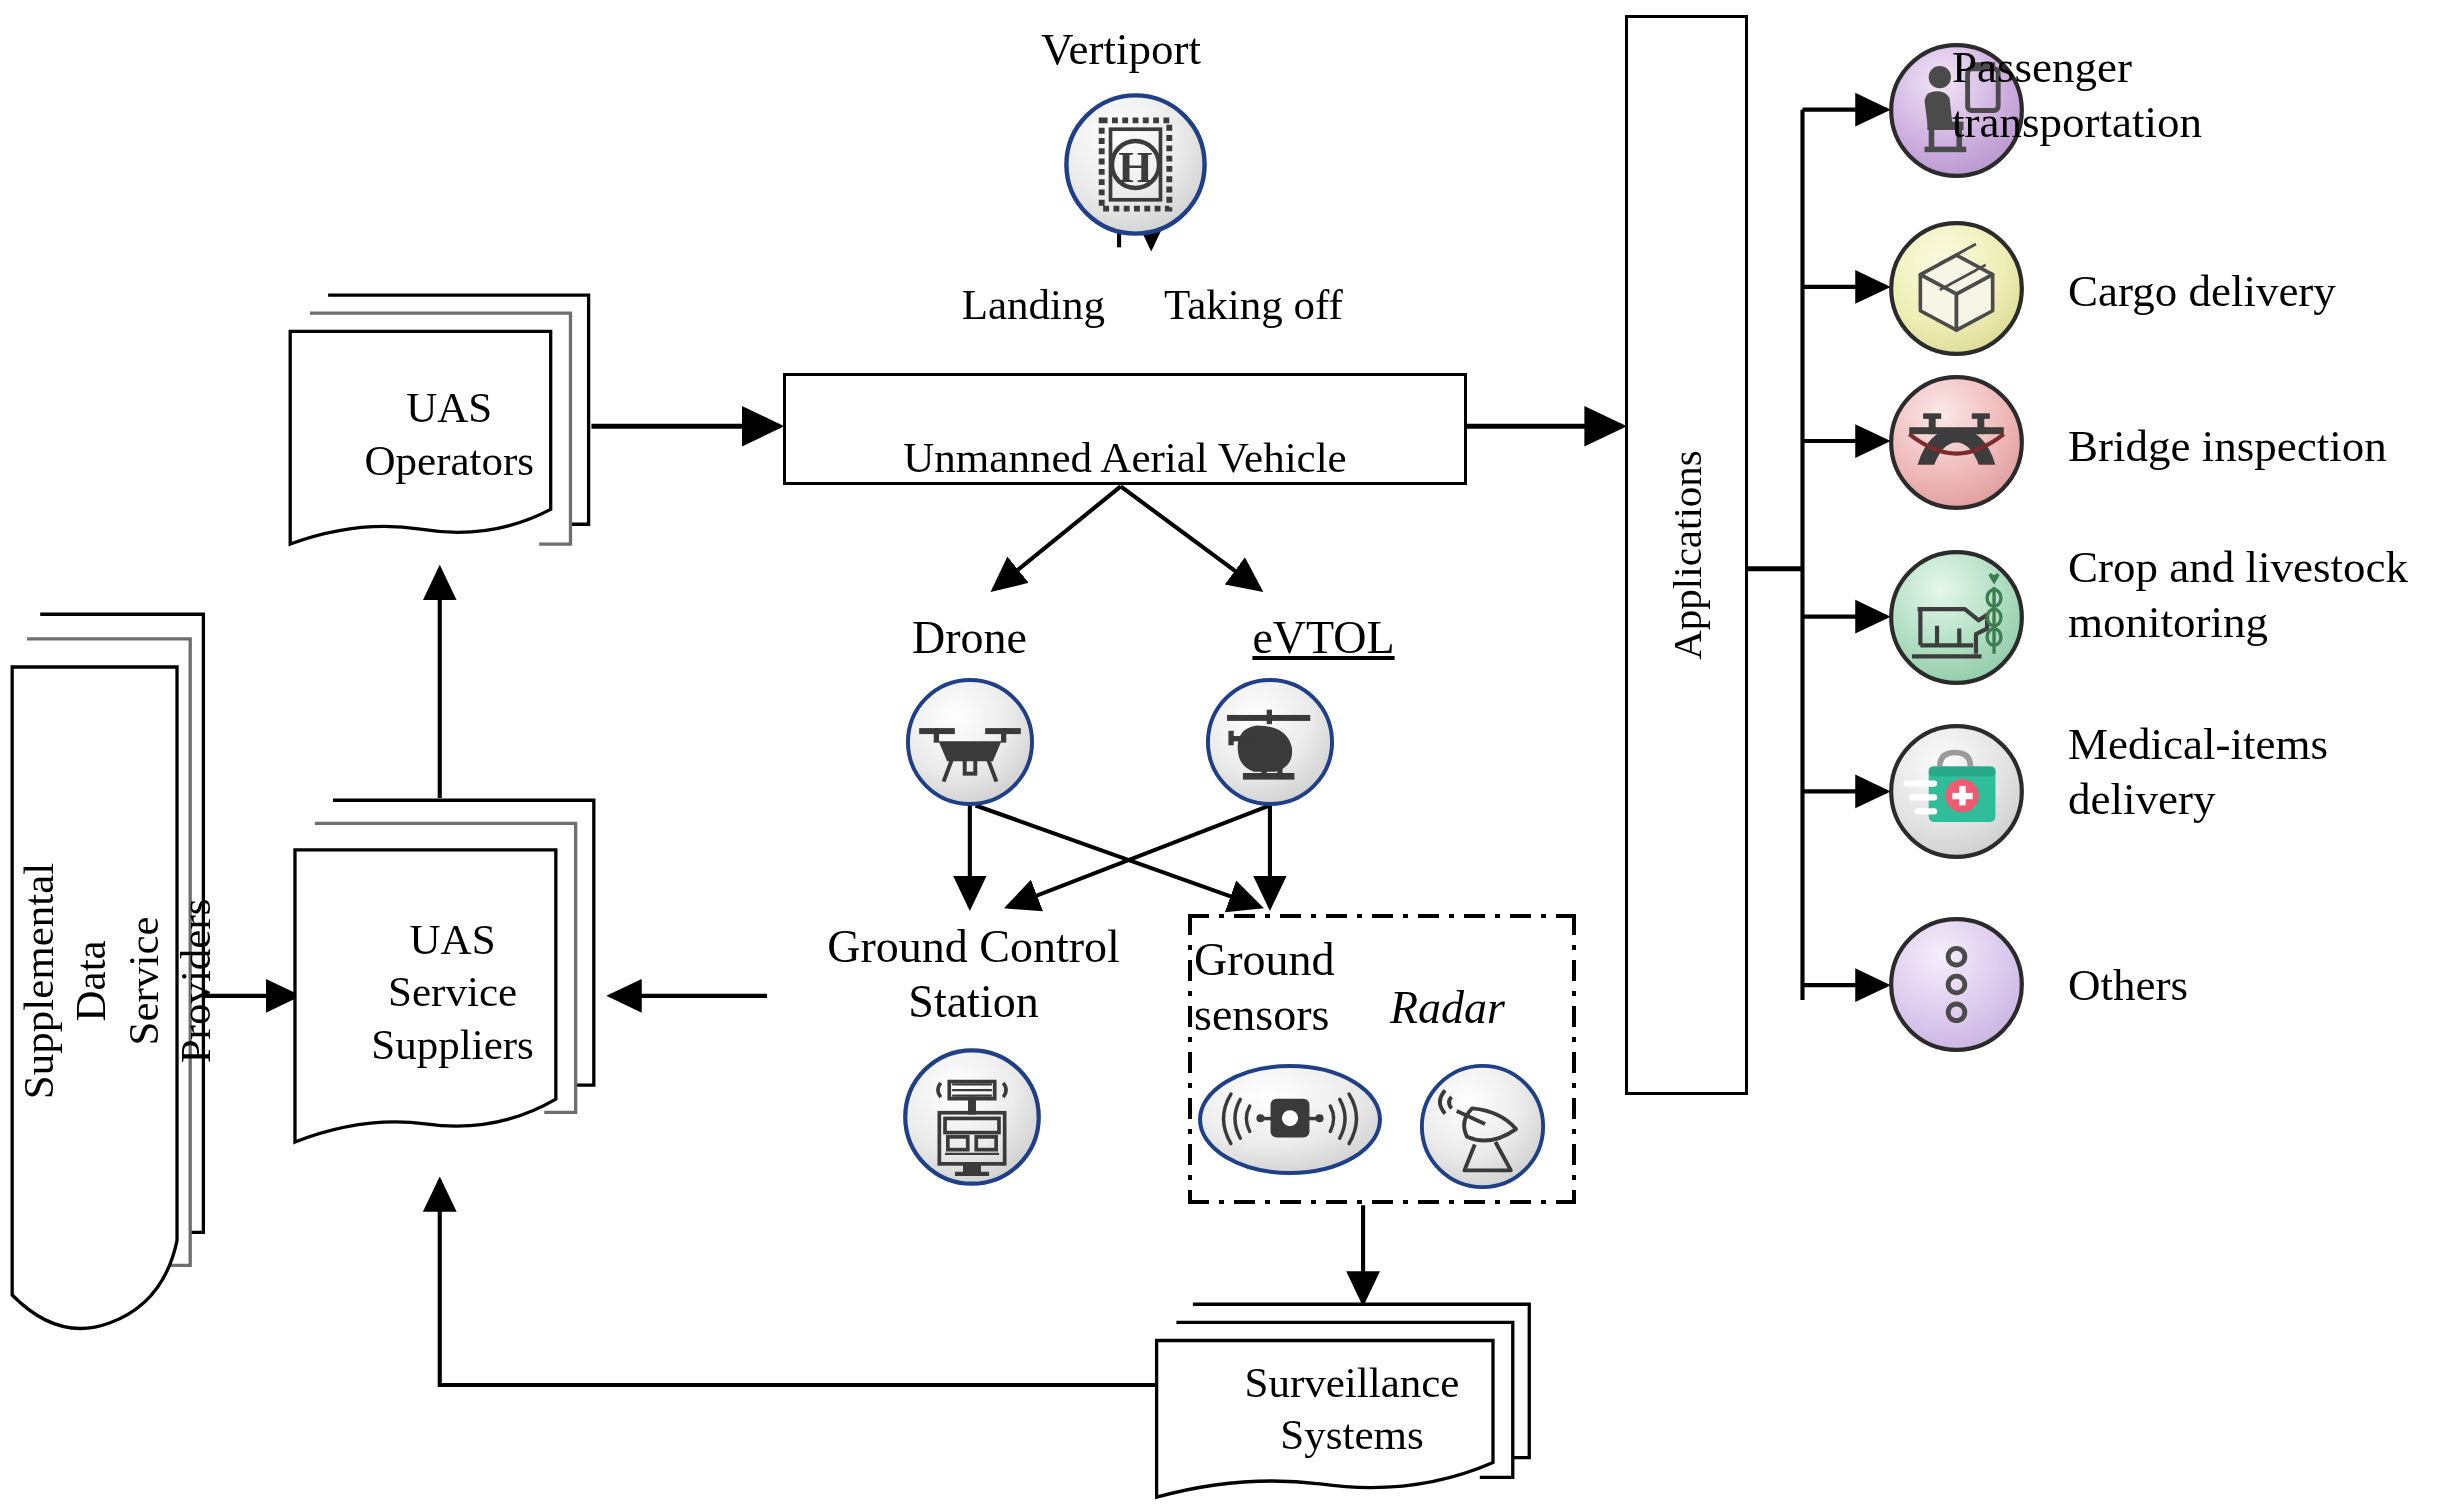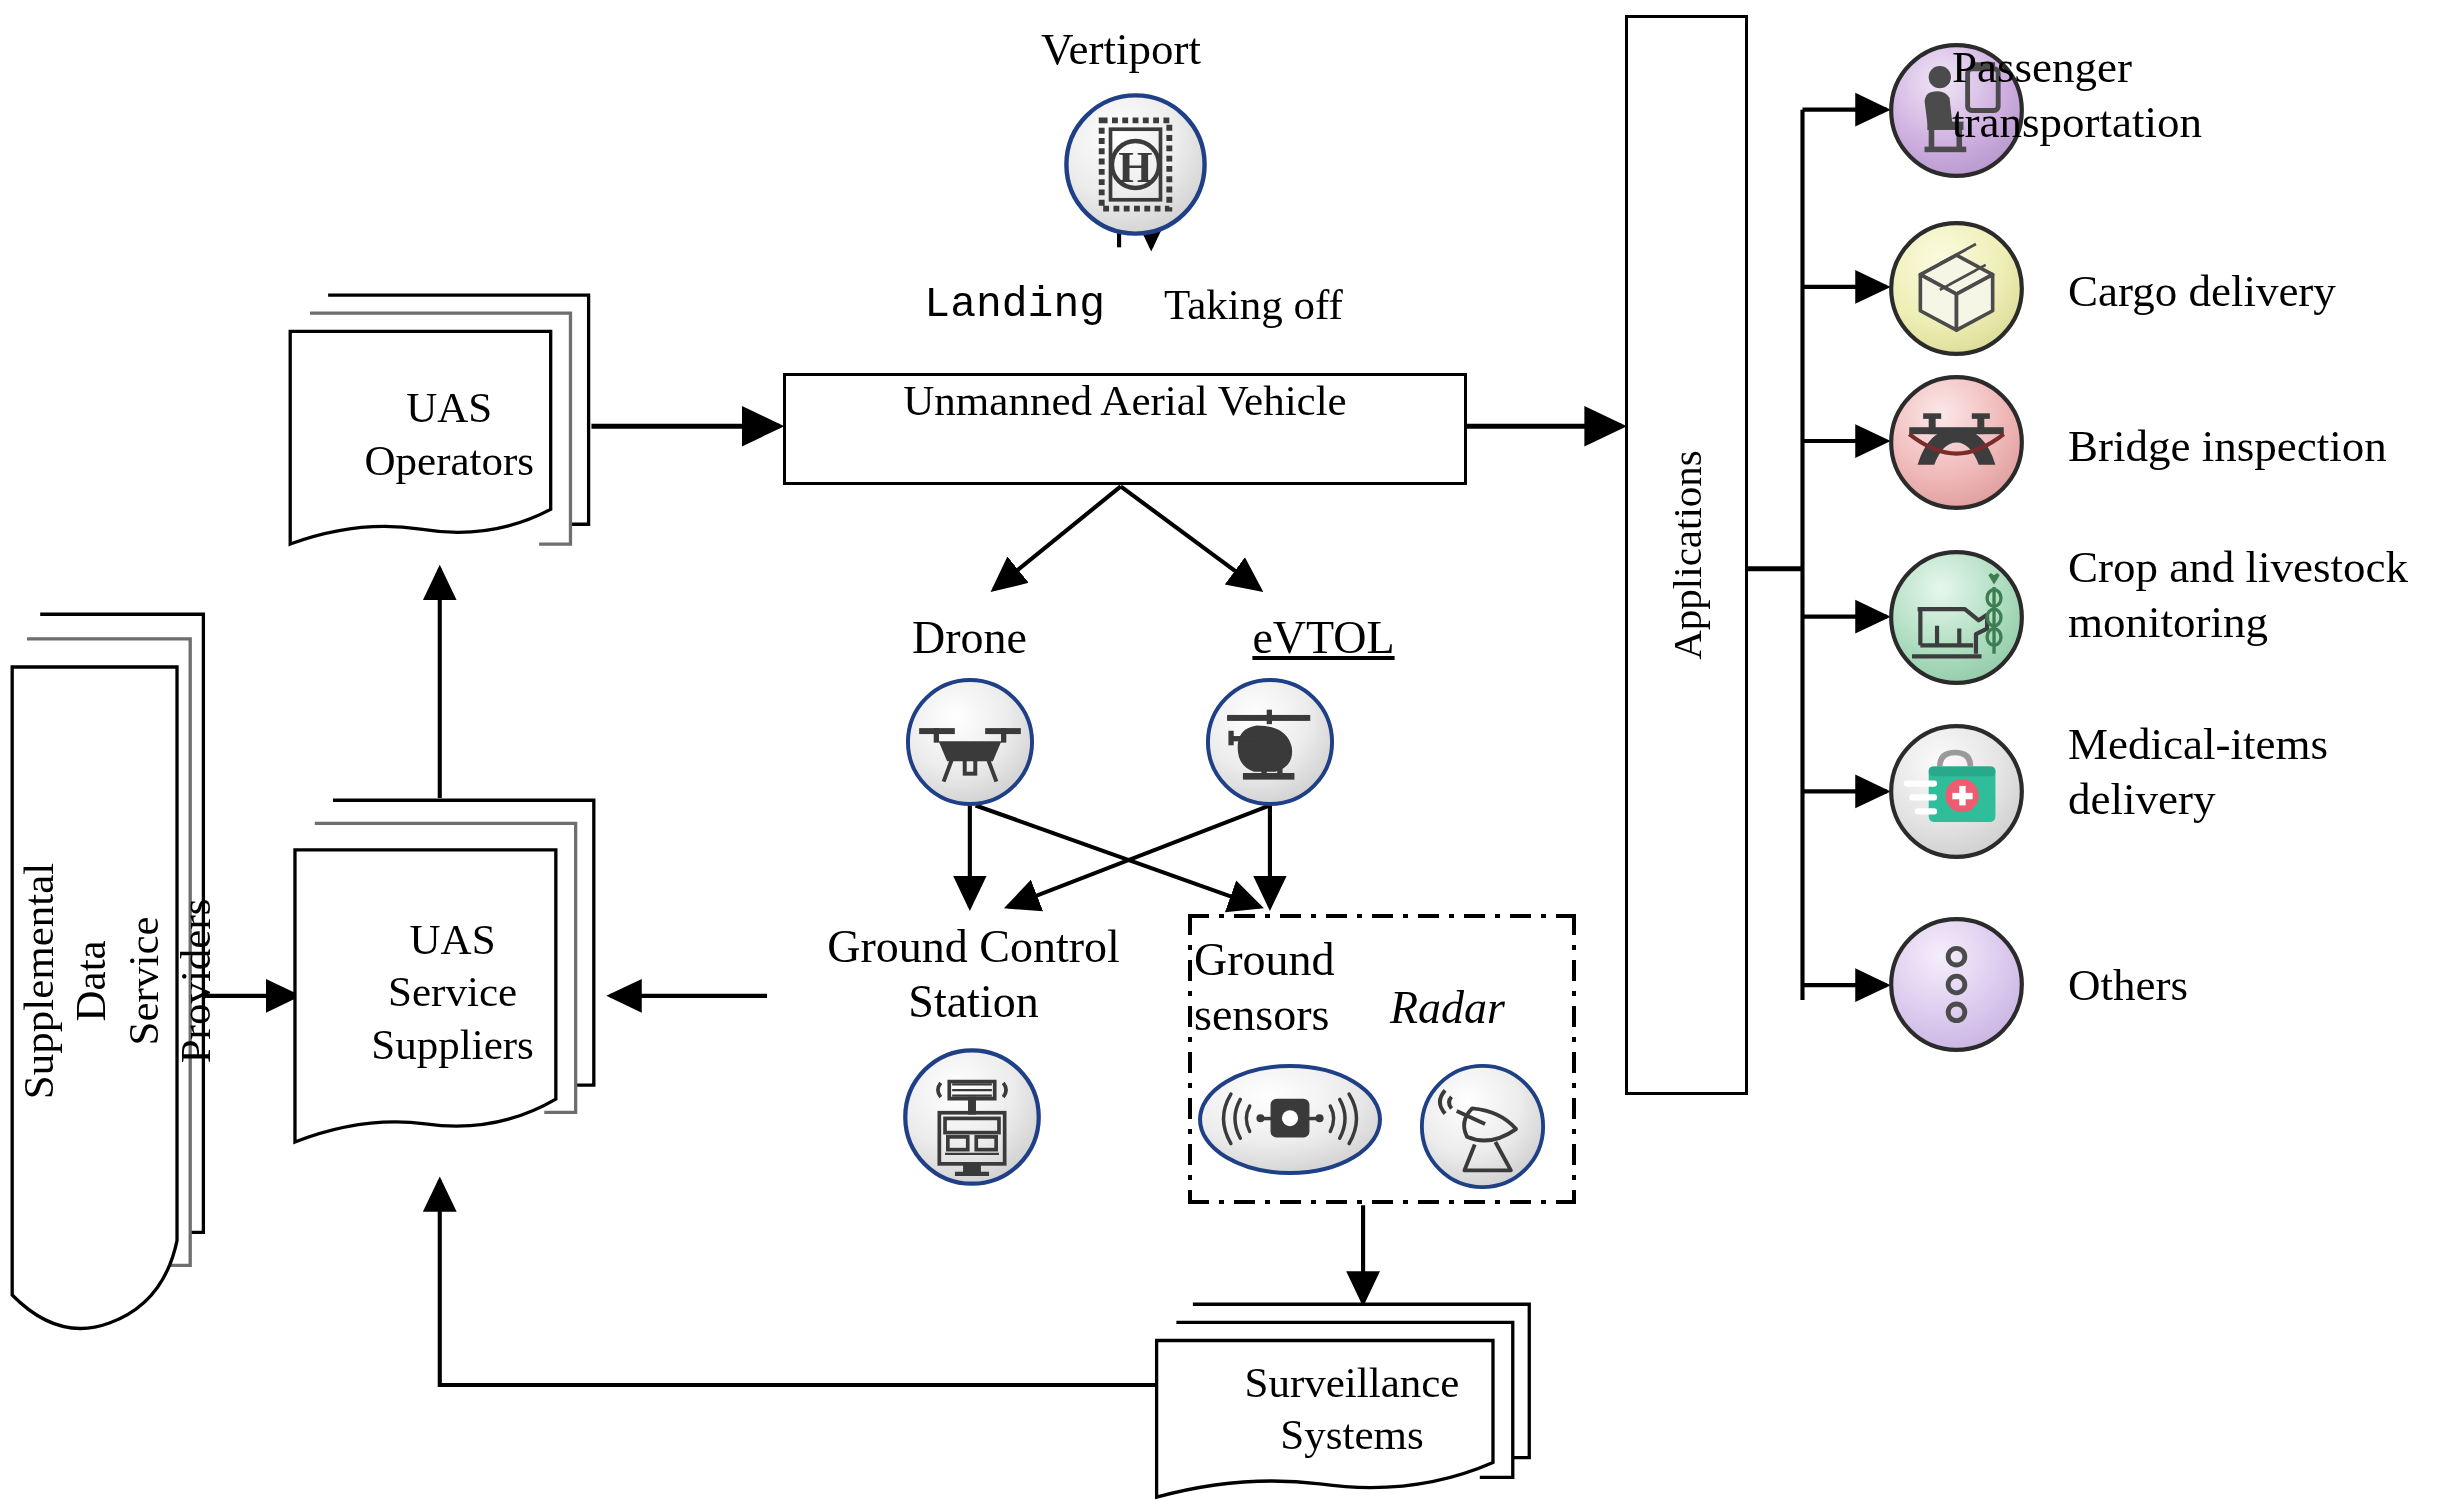--- a/index.html
+++ b/index.html
@@ -13,21 +13,21 @@
   #stage{position:relative;width:2450px;height:1265px;background:#fff;}
 
   svg.layer{position:absolute;left:0;top:0;width:2450px;height:1507px;pointer-events:none;}
 
   .lbl{position:absolute;text-align:center;line-height:1.18;color:#000;white-space:pre-line;}
   .lbl.serif{font-family:"Liberation Serif","DejaVu Serif",serif;}
 
   
   .rectnode{
     position:absolute;border:3.3px solid #000;background:#fff;
-    display:flex;align-items:flex-start;justify-content:center;
+    display:flex;align-items:flex-end;justify-content:center;
     font-size:43px;text-align:center;
   }
 
   
   .vrect{
     position:absolute;border:3.3px solid #000;background:#fff;
   }
   .vrect .vtxt{
     position:absolute;left:50%;top:50%;
     transform:translate(-50%,-50%) rotate(-90deg);
@@ -133,21 +133,21 @@
         </radialGradient>
       </defs>
       <circle cx="50" cy="50" r="47" fill="url(#gB)" stroke="#1f3f86" stroke-width="3"></circle>
       <rect x="27" y="20" width="46" height="60" fill="none" stroke="#3b3b3b" stroke-width="4" stroke-dasharray="4 3"></rect>
       <rect x="33" y="26" width="34" height="48" fill="none" stroke="#3b3b3b" stroke-width="2.5"></rect>
       <circle cx="50" cy="50" r="16" fill="none" stroke="#3b3b3b" stroke-width="3"></circle>
       <text x="50" y="62" font-family="Liberation Serif, serif" font-size="30" font-weight="bold" text-anchor="middle" fill="#3b3b3b">H</text>
     </svg>
   </div>
 
-  <div class="lbl serif" style="left:874px;top:280px;width:231px;font-size:43px;text-align:right;font-family:Liberation Mono, monospace;">Landing</div>
+  <div class="lbl serif" style="left:874px;top:280px;width:231px;font-size:43px;text-align:right;">Landing</div>
   <div class="lbl serif" style="left:1164px;top:280px;width:297px;font-size:43px;text-align:left;">Taking off</div>
 
   <div class="docstack" style="left:285px;top:272px;width:322px;height:305px;">
     <svg width="322" height="305" viewBox="0 0 390 370">
       <path d="M52,28 H368 V306 H330" fill="#fff" stroke="#000" stroke-width="4"></path>
       <path d="M30,50 H346 V330 H308" fill="#fff" stroke="#6e6e6e" stroke-width="4"></path>
       <path d="M6,72 H322 V288 Q250,326 164,312 Q88,300 6,330 Z" fill="#fff" stroke="#000" stroke-width="4"></path>
     </svg>
     <div class="doctext" style="padding-top:10px;padding-left:3.3px;">UAS
 Operators</div>

